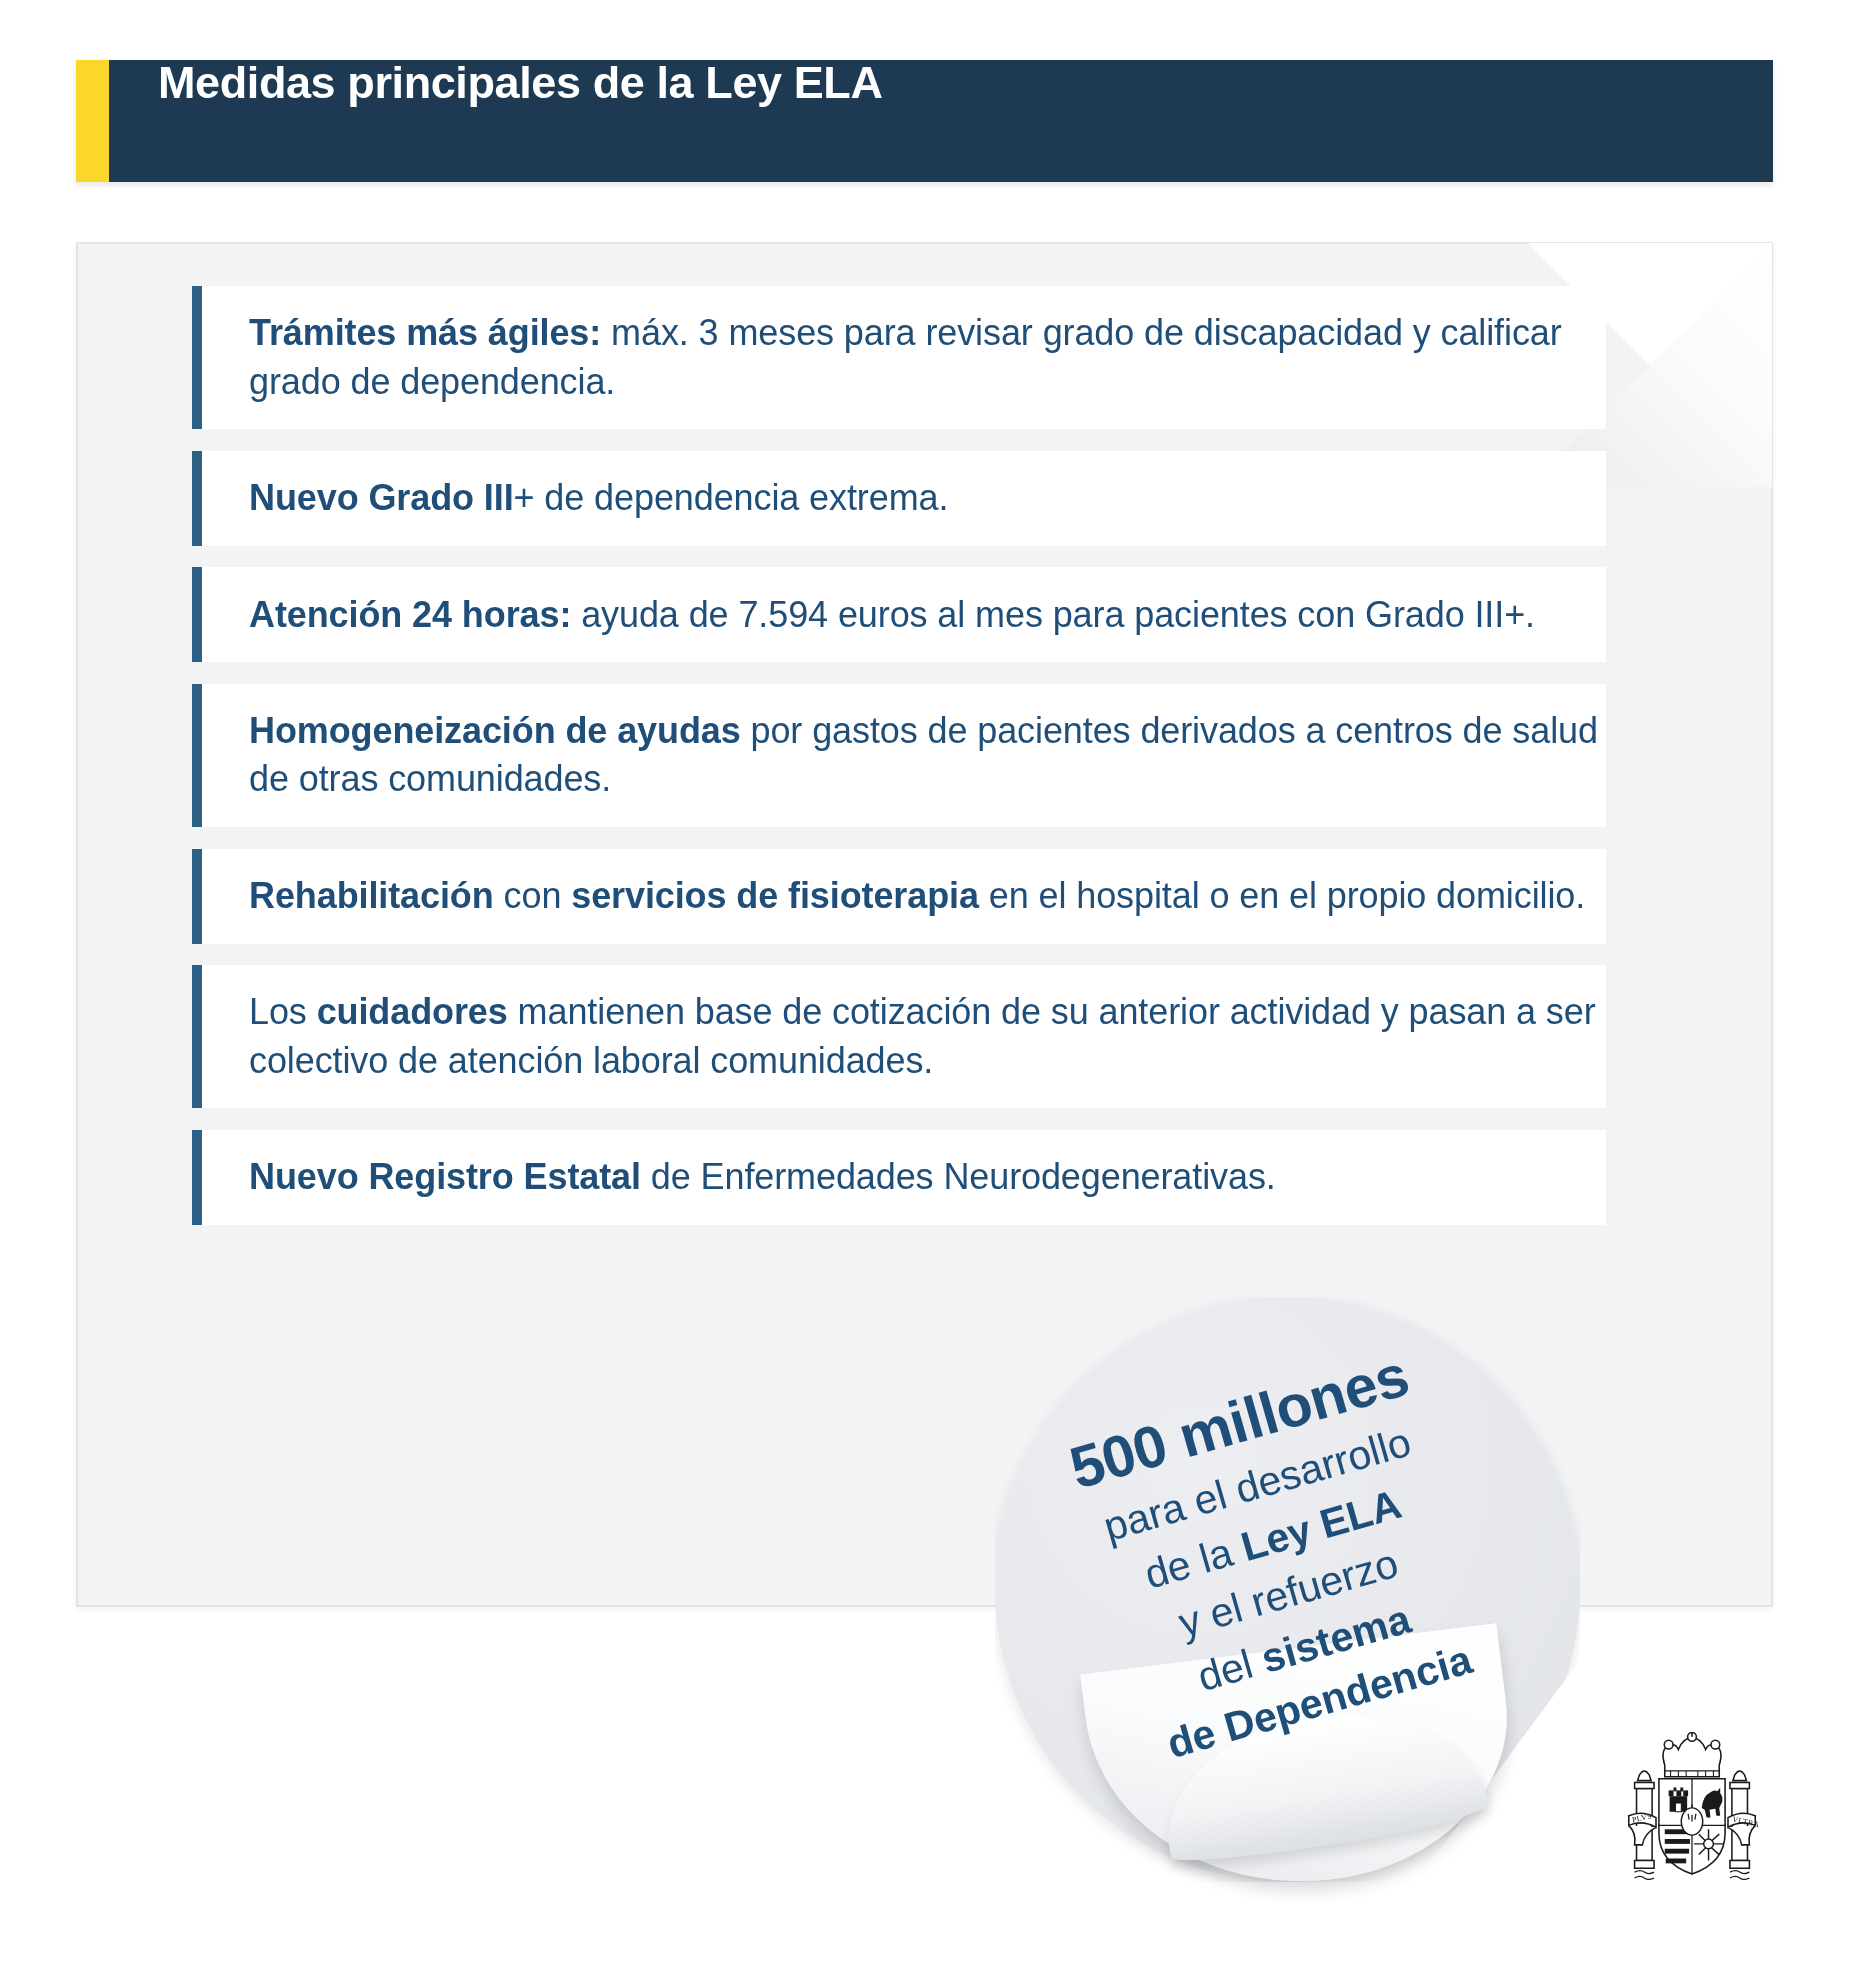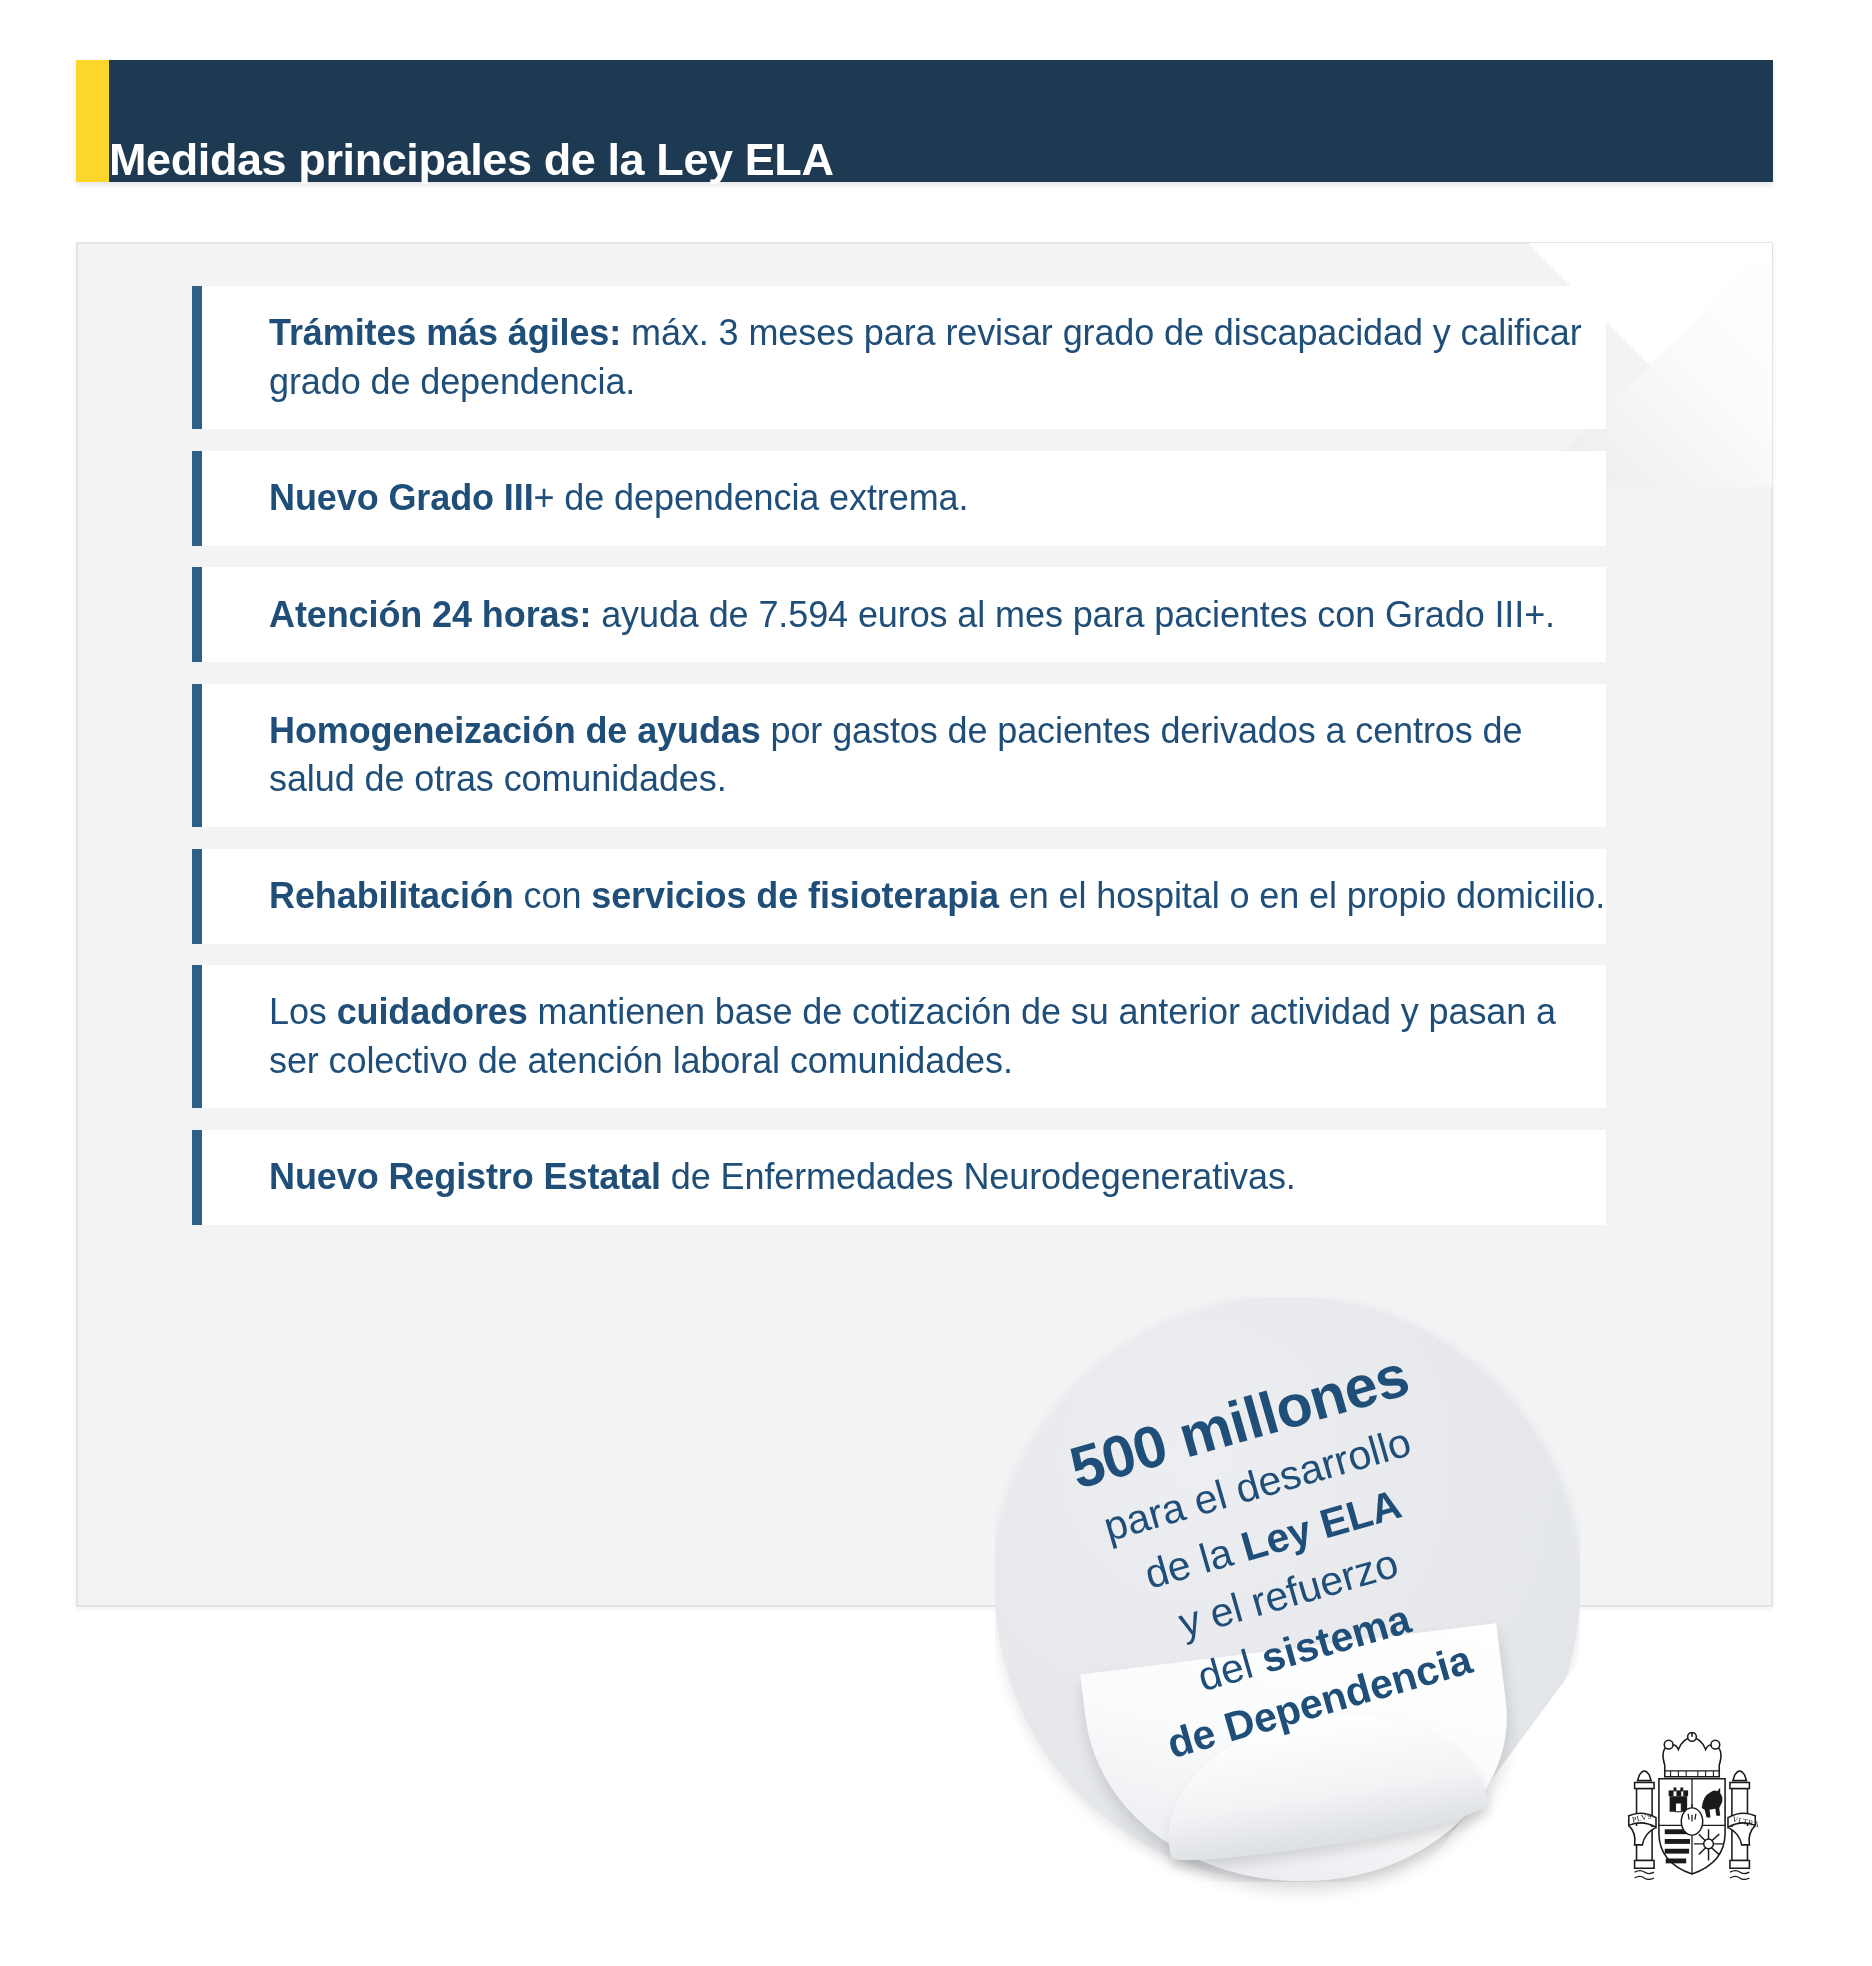--- a/index.html
+++ b/index.html
@@ -30,21 +30,22 @@
   .header-accent {
     width: 33px;
     height: 100%;
     background: #FBD72B;
     flex: 0 0 33px;
   }
   .header-bar {
     flex: 1 1 auto;
     background: #1E3A52;
     display: flex;
-    align-items: flex-end;
+    align-items: flex-start;
+    padding-left: 49px;
   }
   .header-title {
     color: #ffffff;
     font-size: 45px;
     font-weight: 700;
     letter-spacing: -0.4px;
     line-height: 1;
     white-space: nowrap;
   }
 
@@ -113,21 +114,20 @@
     bottom: 0;
     width: 9.8px;
     background: #2E5F85;
   }
   .measure-text {
     color: #1F4E79;
     font-size: 36px;
     line-height: 1.34;
     font-weight: 400;
     letter-spacing: -0.1px;
-    margin-left: 20px;
   }
   .measure-text b {
     font-weight: 700;
   }
 
   
   .sticker {
     position: absolute;
     left: 995px;
     top: 1297px;

